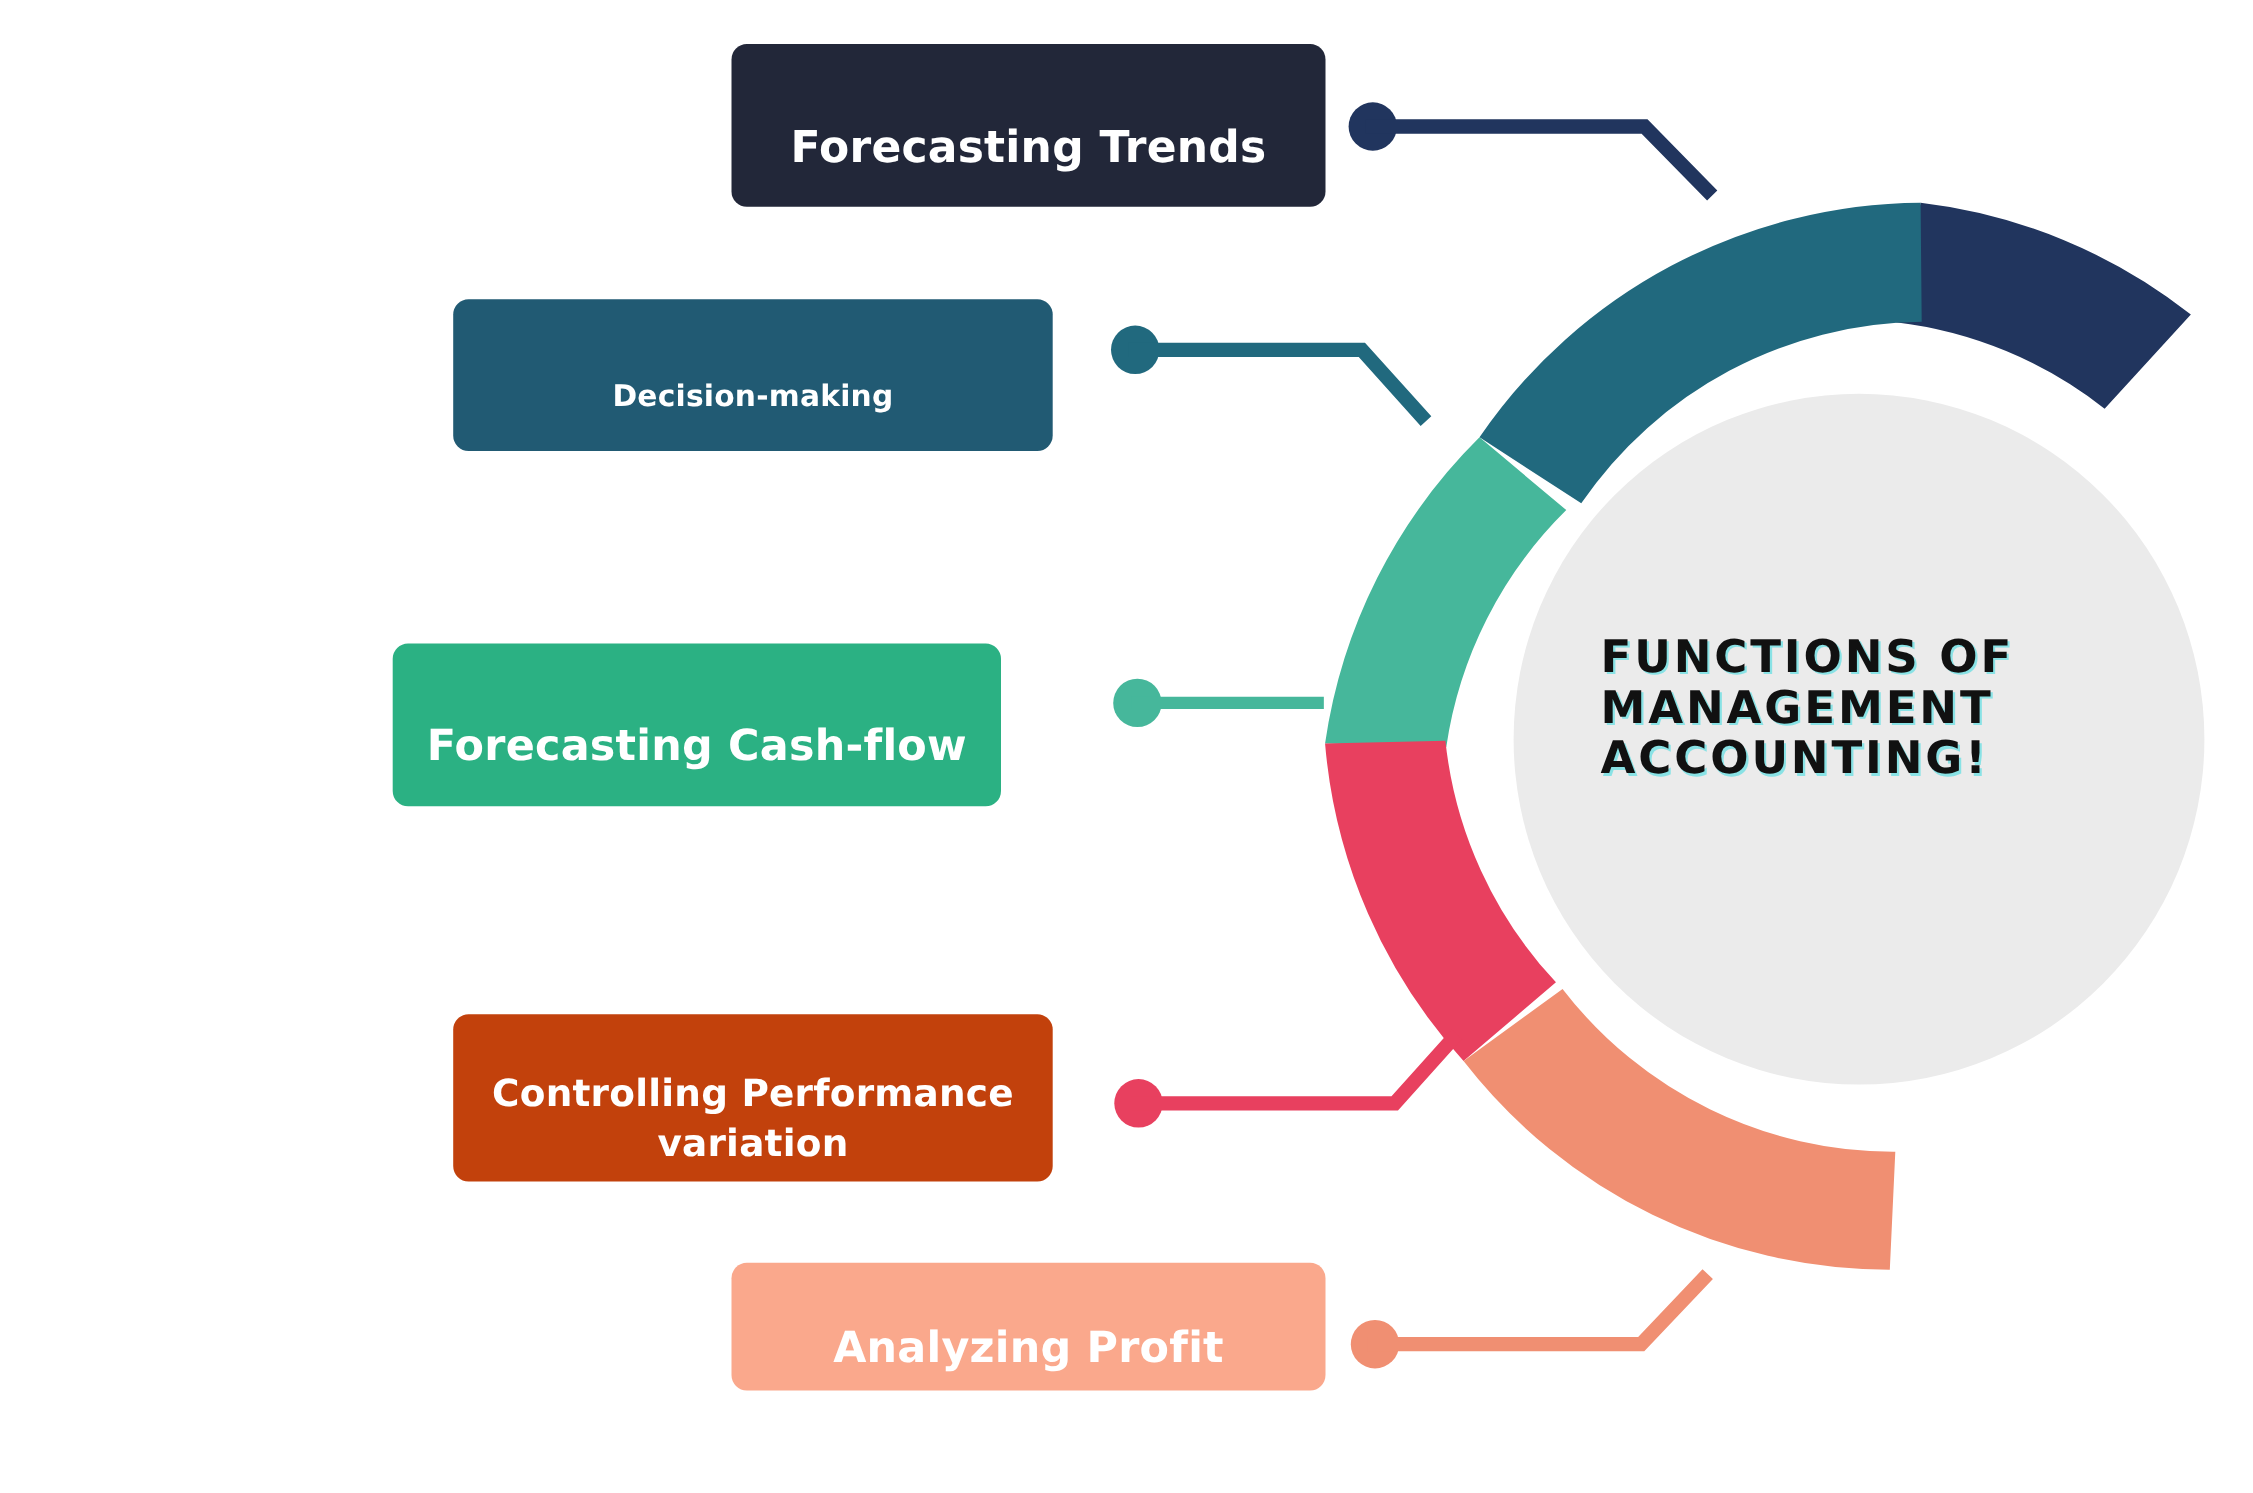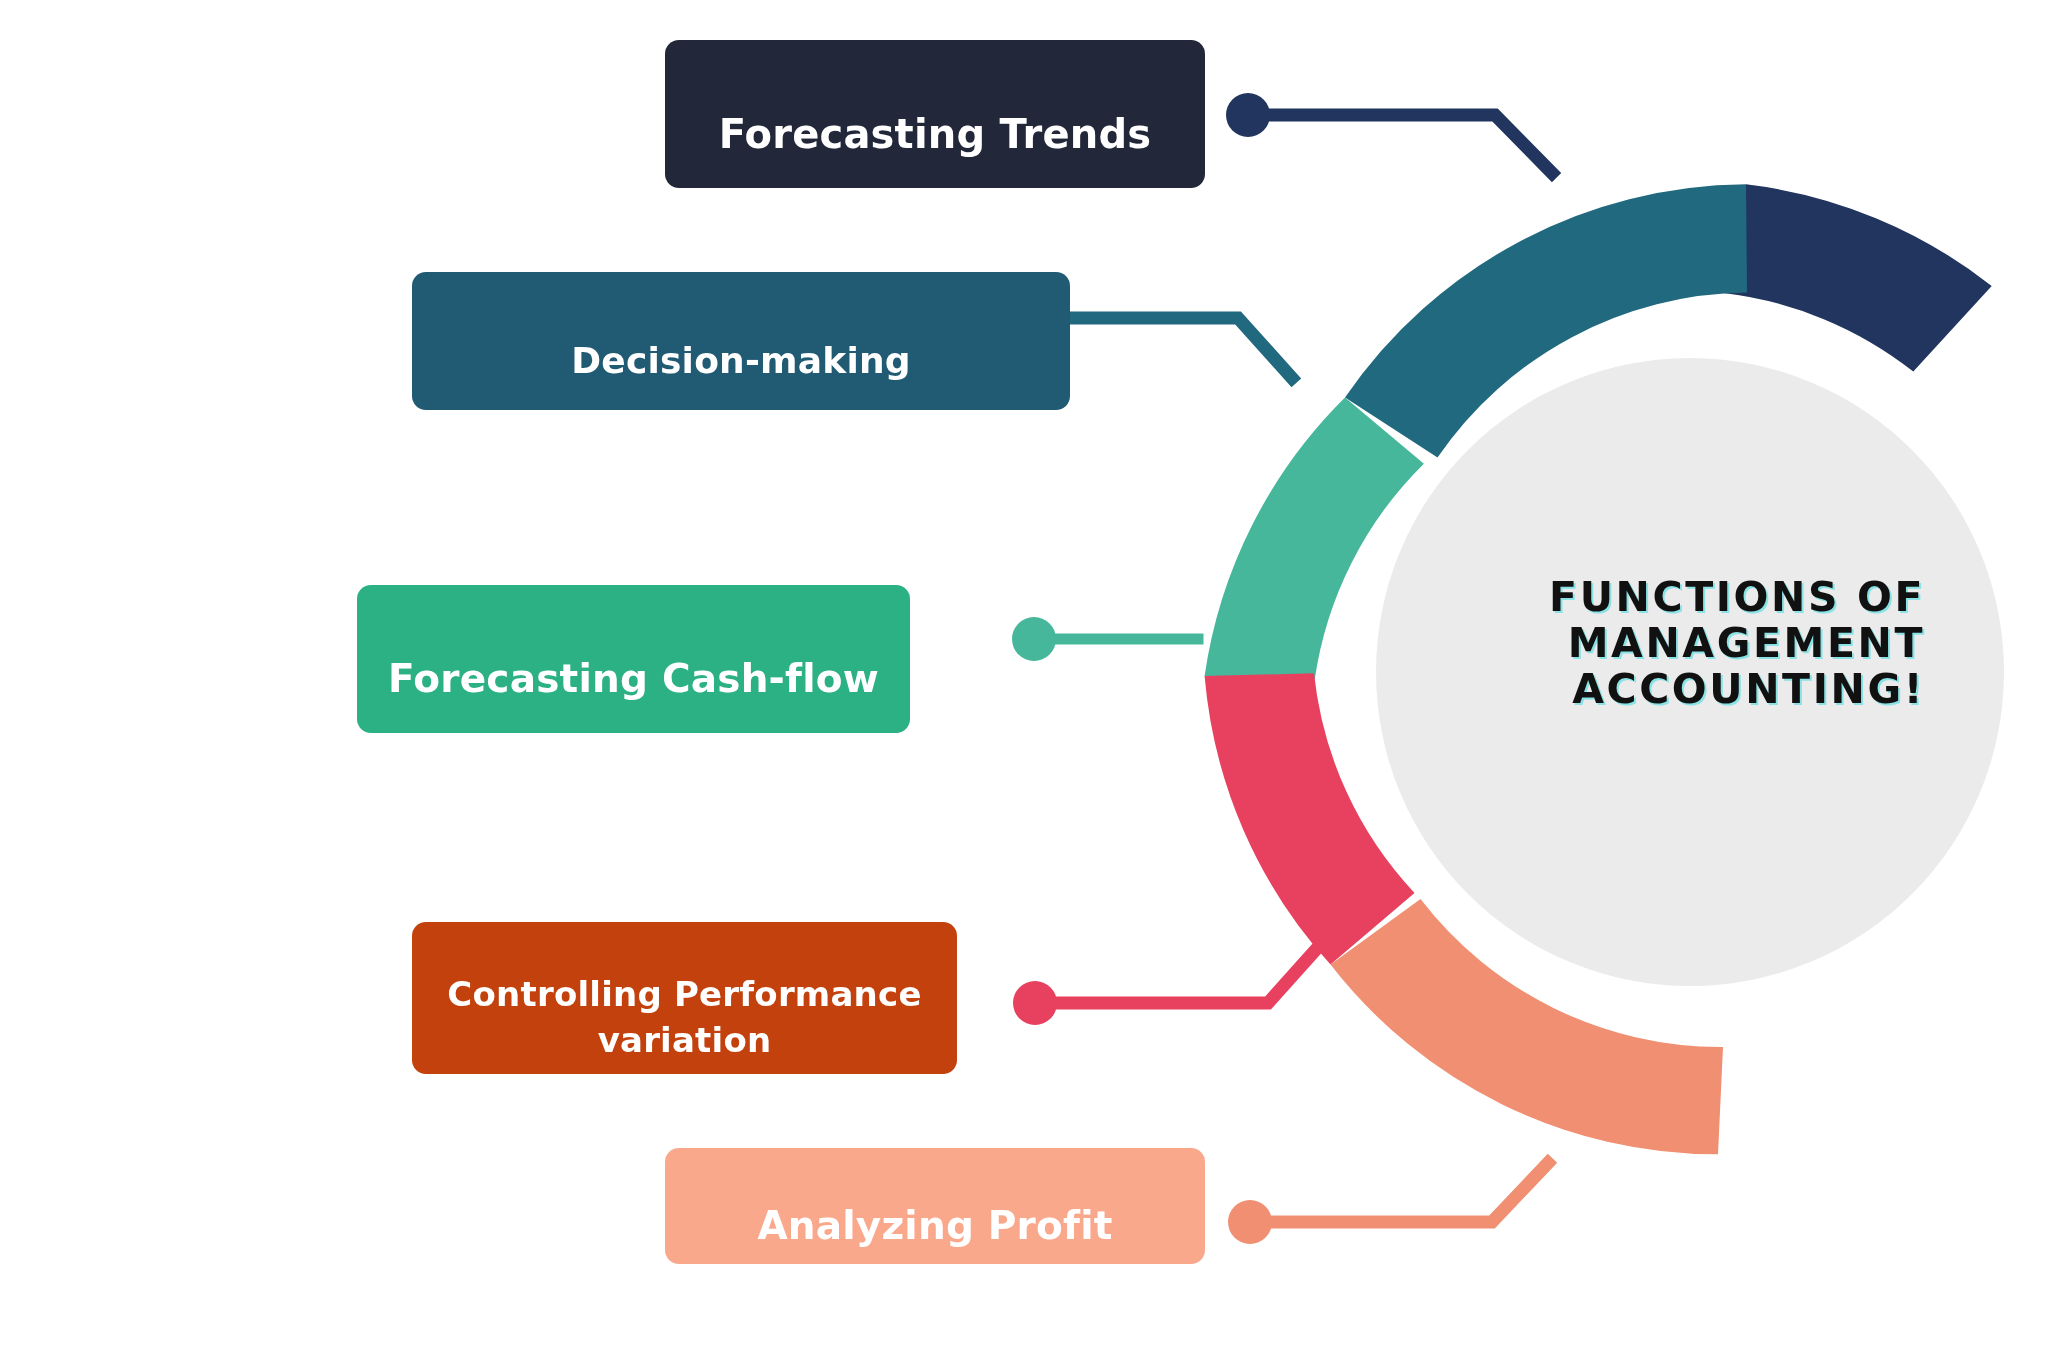--- a/index.html
+++ b/index.html
@@ -39,32 +39,32 @@
     user-select: none;
   }
   .label-box .txt {
     display: block;
     width: 100%;
     margin-top: 40px;
   }
 
   
   #box-1 { left: 665px;  top: 40px;   width: 540px; height: 148px; font-size: 40px; }
-  #box-2 { left: 412px;  top: 272px;  width: 658px; height: 138px; font-size: 36px; }
+  #box-2 { left: 412px;  top: 272px;  width: 545px; height: 138px; font-size: 27px; }
   #box-3 { left: 357px;  top: 585px;  width: 553px; height: 148px; font-size: 39px; }
   #box-4 { left: 412px;  top: 922px;  width: 545px; height: 152px; font-size: 34px; }
   #box-5 { left: 665px;  top: 1148px; width: 540px; height: 116px; font-size: 39px; }
 
   
   #center-text {
     position: absolute;
     left: 1455px;
     top: 575px;
     width: 470px;
-    text-align: right;
+    text-align: left;
     font-family: "DejaVu Sans", "Liberation Sans", sans-serif;
     font-weight: bold;
     font-size: 41px;
     line-height: 1.12;
     letter-spacing: 2.6px;
     color: #111111;
     text-shadow: 2px 2px 0 rgba(120, 225, 228, 0.85);
     user-select: none;
   }
   #center-text .line { display: block; white-space: nowrap; }

